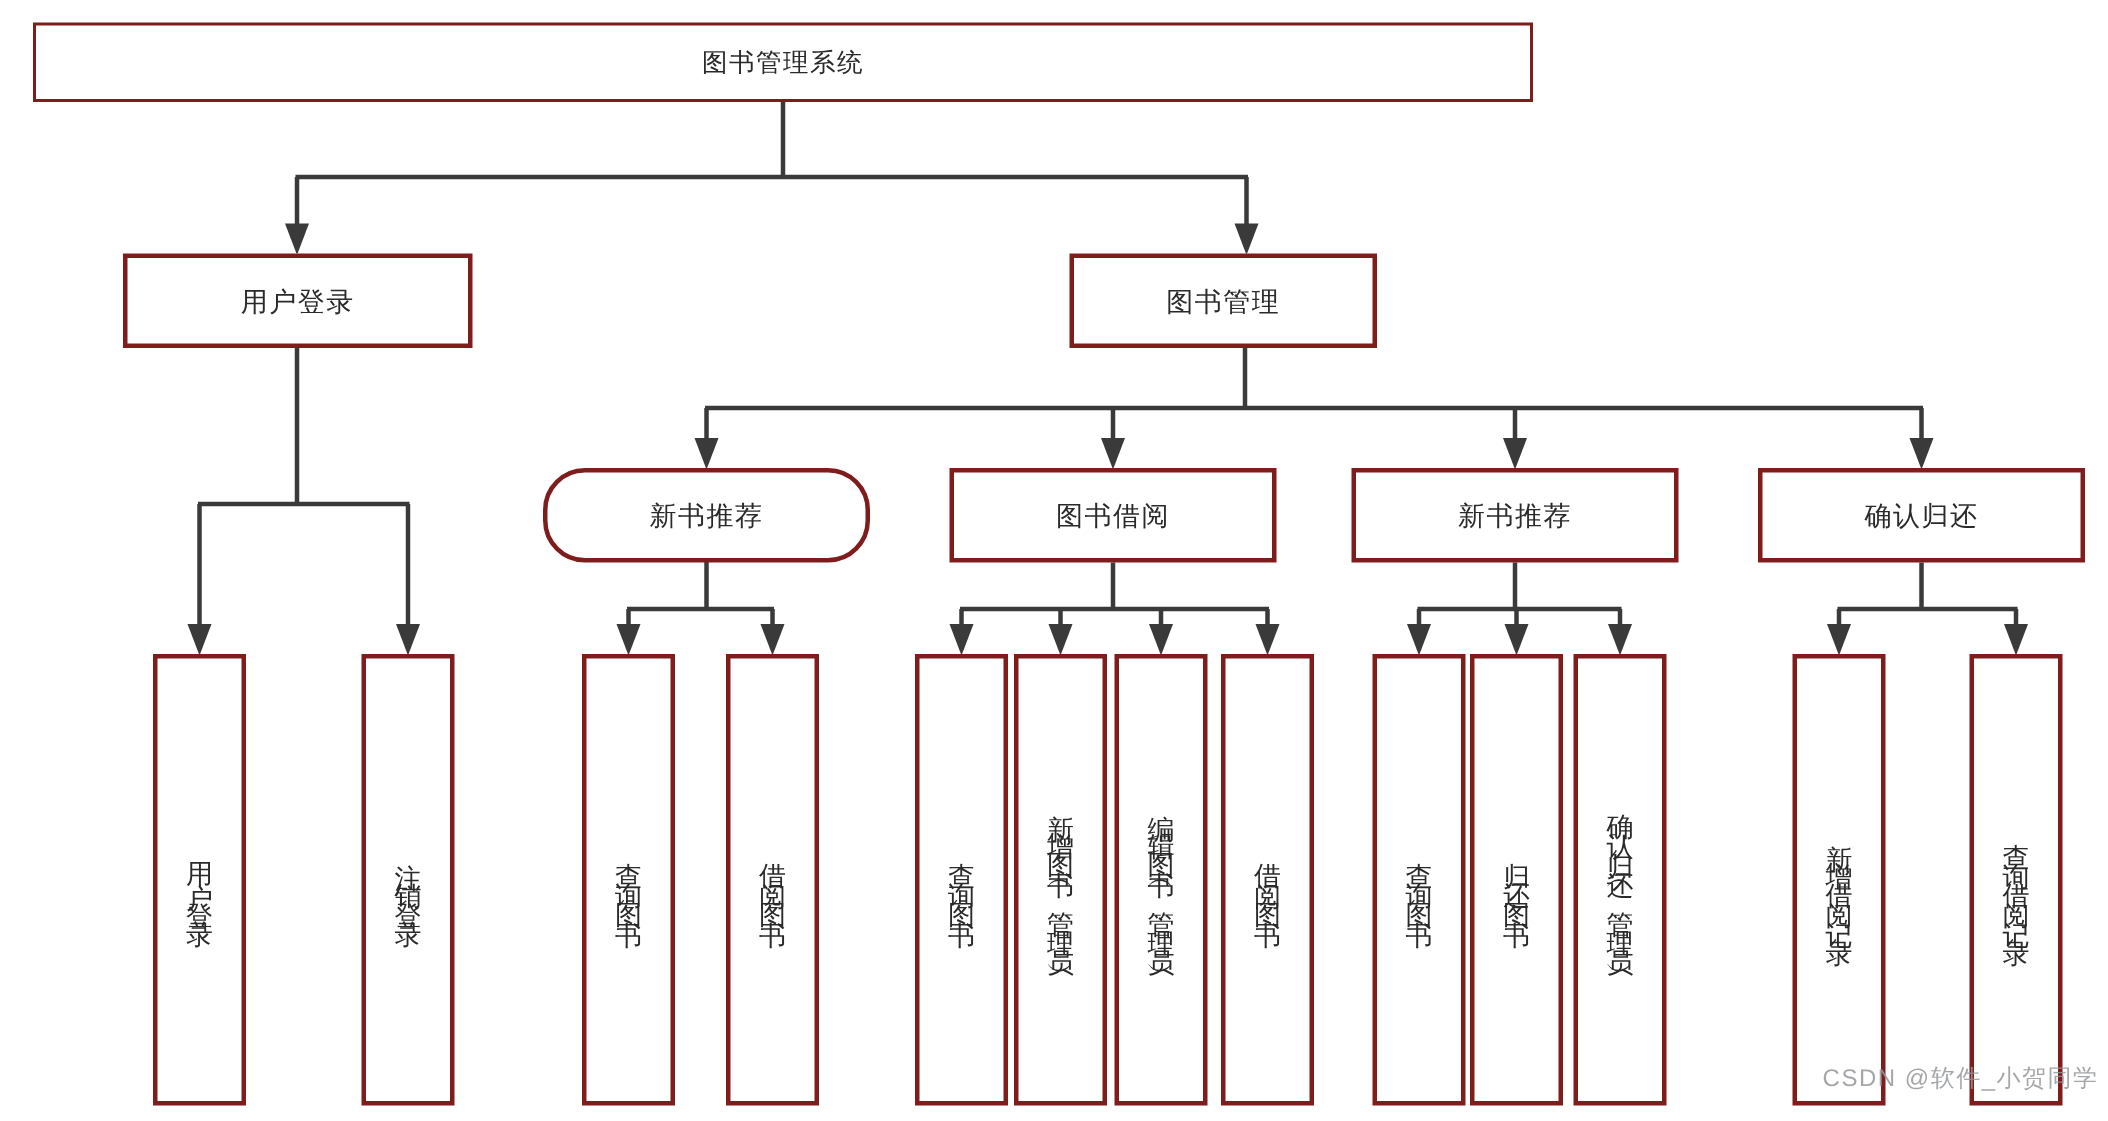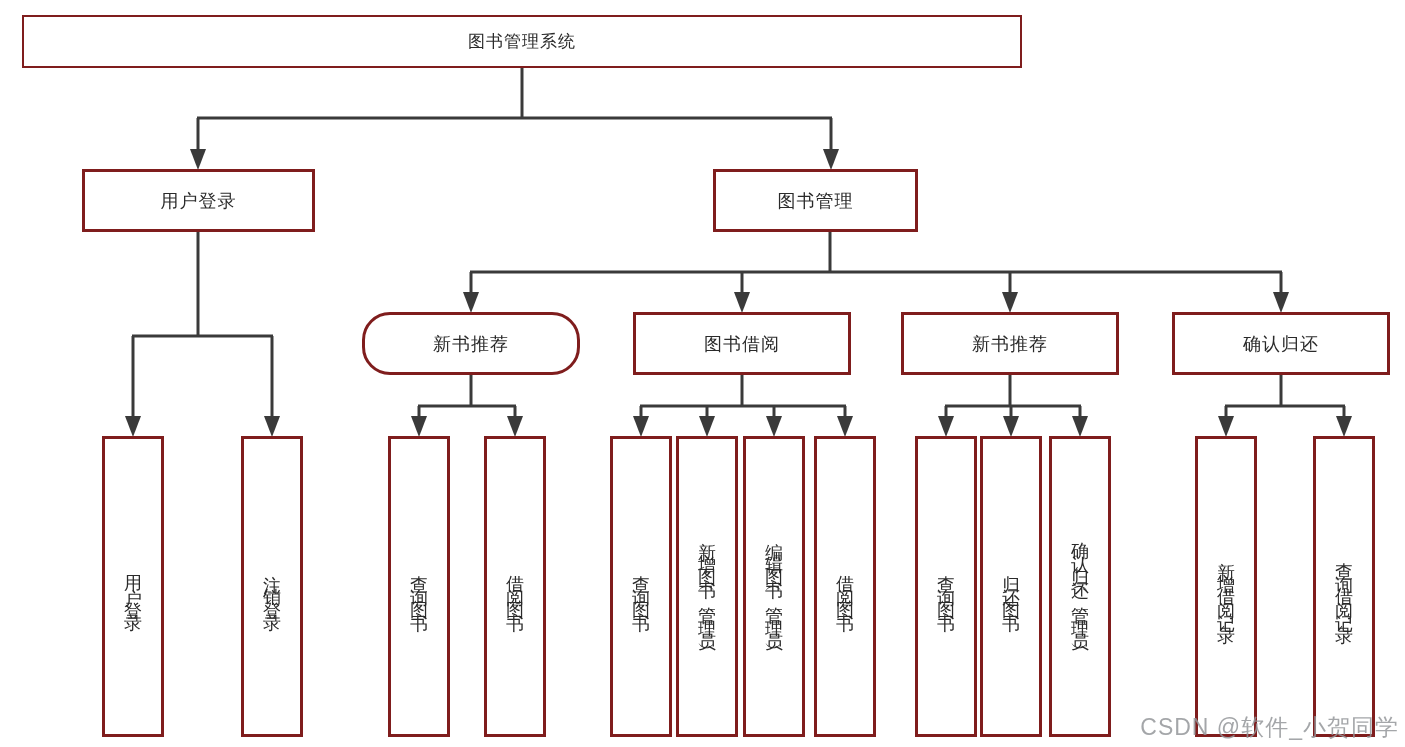--- a/index.html
+++ b/index.html
@@ -38,22 +38,22 @@
   .vlabel{
     writing-mode:vertical-rl;
     text-orientation:mixed;
     font-size:18px;
     letter-spacing:13px;
     line-height:1;
   }
   .watermark{
     position:absolute;
     right:6px;
-    bottom:4px;
-    font-size:23px;
+    bottom:17px;
+    font-size:16px;
     letter-spacing:1px;
     color:rgba(148,150,154,0.85);
     z-index:5;
     white-space:nowrap;
   }
 </style>
 </head>
 <body>
 
 <div class="canvas">

